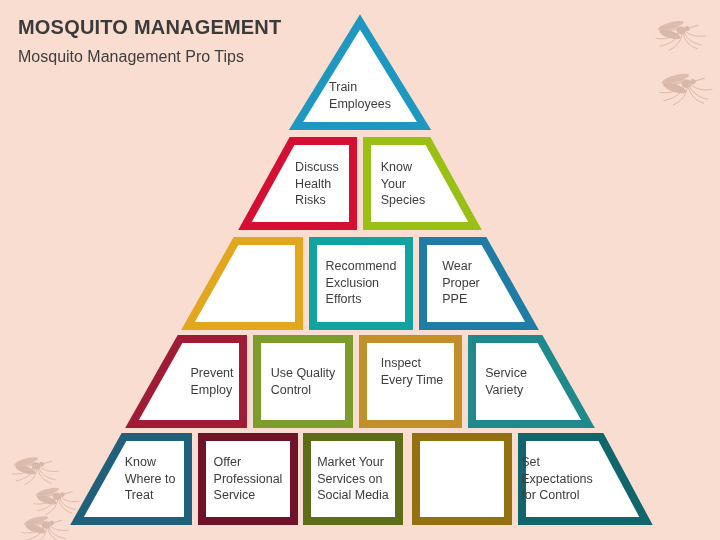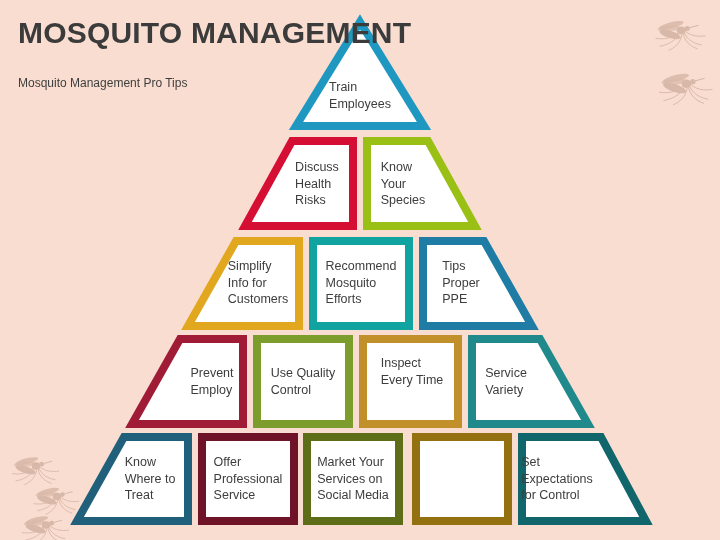--- a/index.html
+++ b/index.html
@@ -3,25 +3,25 @@
 <meta charset="utf-8">
 <style>
   html,body { margin:0; padding:0; }
   .canvas {
     position:relative; width:720px; height:540px; overflow:hidden;
     background: var(--background, #f9ddd0);
     font-family: "Liberation Sans", sans-serif;
   }
   .hdr { position:absolute; left:18px; top:16px; }
   .title {
-    font-size:30px; font-weight:bold; letter-spacing:0.2px;
+    font-size:20px; font-weight:bold; letter-spacing:0.2px;
     color: var(--title-text, #3b3b3b);
   }
   .subtitle {
-    margin-top:26px; font-size:12px;
+    margin-top:9px; font-size:16px;
     color: var(--subtitle-text, #3e3e3e);
   }
   svg.layer { position:absolute; left:0; top:0; }
   .seg { fill: var(--shape-fill, #ffffff); stroke-width:8; stroke-linejoin:miter; }
   .mosq { color: var(--mosquito, #d8b8a8); }
   .lbl {
     position:absolute; transform:translate(-50%,-50%);
     text-align:left; white-space:pre-line;
     font-size:12.5px; line-height:1.32;
     color: var(--label-text, #3d3d3d);
@@ -84,27 +84,24 @@
   </svg>
 
   <div class="lbl" style="left:360px;top:95px">Train
 Employees</div>
   <div class="lbl" style="left:317px;top:184px">Discuss
 Health
 Risks</div>
   <div class="lbl" style="left:403px;top:184px">Know
 Your
 Species</div>
-  <div class="lbl" style="left:258px;top:283px">Simplify
-Info for
-Customers</div>
   <div class="lbl" style="left:361px;top:283px">Recommend
-Mosquito
+Exclusion
 Efforts</div>
-  <div class="lbl" style="left:461px;top:283px">Tips
+  <div class="lbl" style="left:461px;top:283px">Wear
 Proper
 PPE</div>
   <div class="lbl" style="left:212px;top:381px">Prevent
 Employ</div>
   <div class="lbl" style="left:303px;top:381px">Use Quality
 Control</div>
   <div class="lbl" style="left:412px;top:371px">Inspect
 Every Time</div>
   <div class="lbl" style="left:506px;top:381px">Service
 Variety</div>

